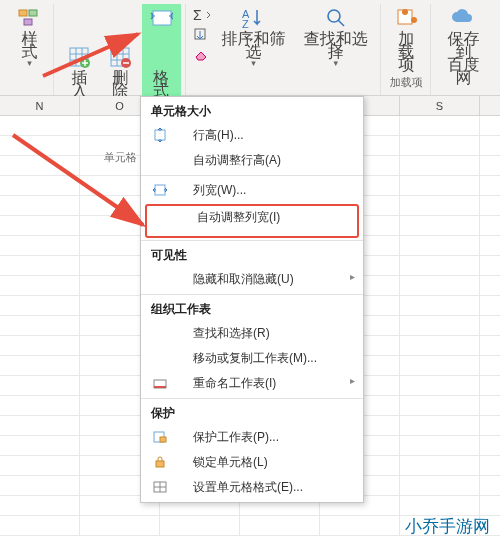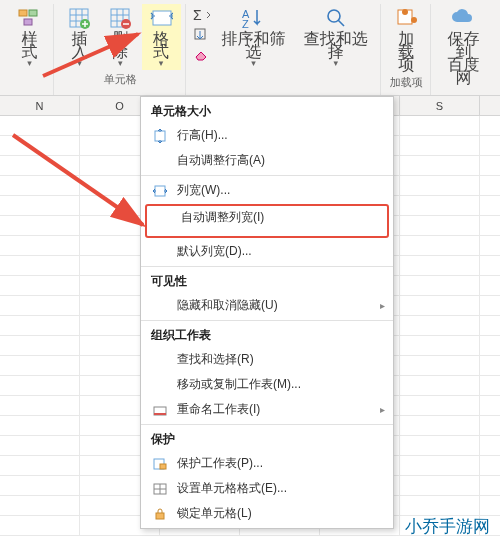--- a/index.html
+++ b/index.html
@@ -3,38 +3,38 @@
 <meta charset="utf-8">
 <style>
 * { box-sizing: border-box; margin: 0; padding: 0; }
 body { font-family: "Microsoft YaHei", "Segoe UI", sans-serif; font-size: 12px; background: #fff; width: 500px; height: 554px; overflow: hidden; position: relative; }
 
 .ribbon { background: #f3f2f1; border-bottom: 1px solid #d4d4d4; padding: 4px 6px 0; display: flex; gap: 2px; height: 96px; }
 .ribbon-group { display: flex; flex-direction: column; align-items: center; border-right: 1px solid #e1e1e1; padding: 0 4px; }
 .ribbon-group:last-child { border-right: none; }
 .group-items { display: flex; gap: 2px; }
 .ribbon-btn { display: flex; flex-direction: column; align-items: center; justify-content: center; padding: 2px 6px; cursor: pointer; min-width: 36px; }
-.ribbon-btn.active { background: #fef9c3; }
+.ribbon-btn.active { background: #86efac; gap: 39px; }
 .ribbon-ico { width: 24px; height: 24px; display: flex; align-items: center; justify-content: center; margin-bottom: 2px; }
 .ribbon-lbl { font-size: 16px; color: #444; line-height: 13px; text-align: center; }
 .ribbon-drop { font-size: 9px; color: #666; }
 .group-label { font-size: 11px; color: #666; padding: 2px 0 4px; }
 .small-col { display: flex; flex-direction: column; gap: 2px; padding-top: 2px; }
 .small-ico { width: 20px; height: 18px; display: flex; align-items: center; justify-content: center; cursor: pointer; }
 
 .sheet { position: relative; }
 .col-headers { display: flex; background: #f3f2f1; border-bottom: 1px solid #d4d4d4; height: 20px; }
 .col-h { width: 80px; border-right: 1px solid #d4d4d4; display: flex; align-items: center; justify-content: center; font-size: 11px; color: #444; }
 .rows { }
 .row { display: flex; height: 20px; border-bottom: 1px solid #e8e8e8; }
 .cell { width: 80px; border-right: 1px solid #e8e8e8; }
 
-.dropdown { position: absolute; top: 96px; left: 140px; width: 254px; background: #fff; border: 1px solid #c6c6c6; box-shadow: 2px 2px 6px rgba(0,0,0,0.2); z-index: 10; padding: 2px 0; }
+.dropdown { position: absolute; top: 96px; left: 140px; width: 224px; background: #fff; border: 1px solid #c6c6c6; box-shadow: 2px 2px 6px rgba(0,0,0,0.2); z-index: 10; padding: 2px 0; }
 .dd-header { font-weight: bold; font-size: 12px; padding: 4px 10px 3px; color: #222; }
-.dd-item { display: flex; align-items: center; padding: 4px 8px 4px 10px; cursor: pointer; font-size: 12px; color: #333; gap: 8px; position: relative; }
+.dd-item { display: flex; padding: 4px 8px 4px 10px; cursor: pointer; font-size: 12px; color: #333; gap: 24px; position: relative; }
 .dd-item.highlight { border: 2px solid #e74c3c; border-radius: 3px; margin: 1px 4px; padding: 3px 6px 10px 8px; }
 .dd-ico { width: 18px; height: 16px; display: flex; align-items: center; justify-content: center; flex-shrink: 0; }
 .dd-txt { flex: 1; }
 .dd-sub { color: #888; font-size: 10px; margin-left: auto; }
 .dd-sep { height: 1px; background: #e1e1e1; margin: 2px 0; }
 
 .arrow1 { position: absolute; top: 26px; left: 38px; z-index: 20; pointer-events: none; }
 .arrow2 { position: absolute; top: 130px; left: 8px; z-index: 20; pointer-events: none; }
 
 .watermark { position: absolute; bottom: 16px; right: 10px; font-size: 17px; color: #0369a1; }
@@ -388,24 +388,20 @@
           <rect x="3" y="3" width="10" height="10" fill="none" stroke="#6fa8dc"></rect>
           <path d="M1 8h3M15 8h-3M3 6l-2 2 2 2M13 6l2 2-2 2" stroke="#3a7bbf" fill="none"></path>
         </svg>
       </span>
     <span class="dd-txt">列宽(W)...</span>
   </div>
   <div class="dd-item highlight">
     <span class="dd-ico"></span>
     <span class="dd-txt">自动调整列宽(I)</span>
   </div>
-  <div class="dd-item">
-    <span class="dd-ico"></span>
-    <span class="dd-txt">默认列宽(D)...</span>
-  </div>
   <div class="dd-sep"></div>
   <div class="dd-header">可见性</div>
   <div class="dd-item">
     <span class="dd-ico"></span>
     <span class="dd-txt">隐藏和取消隐藏(U)</span>
     <span class="dd-sub">▸</span>
   </div>
   <div class="dd-sep"></div>
   <div class="dd-header">组织工作表</div>
   <div class="dd-item">
@@ -429,39 +425,39 @@
   <div class="dd-sep"></div>
   <div class="dd-header">保护</div>
   <div class="dd-item">
     <span class="dd-ico">
         <svg width="16" height="14">
           <rect x="2" y="2" width="10" height="10" fill="none" stroke="#6fa8dc"></rect>
           <rect x="8" y="7" width="6" height="5" fill="#f4b860" stroke="#c78a2e"></rect>
         </svg>
       </span>
     <span class="dd-txt">保护工作表(P)...</span>
+  </div>
+  <div class="dd-item">
+    <span class="dd-ico">
+        <svg width="16" height="14">
+          <rect x="4" y="6" width="8" height="6" fill="#f4b860" stroke="#c78a2e"></rect>
+          <path d="M6 6V4a2 2 0 014 0v2" fill="none" stroke="#c78a2e"></path>
+        </svg>
+      </span>
+    <span class="dd-txt">锁定单元格(L)</span>
   </div>
   <div class="dd-item">
     <span class="dd-ico">
         <svg width="16" height="14">
           <rect x="2" y="2" width="12" height="10" fill="none" stroke="#888"></rect>
           <line x1="2" y1="7" x2="14" y2="7" stroke="#888"></line>
           <line x1="8" y1="2" x2="8" y2="12" stroke="#888"></line>
         </svg>
       </span>
     <span class="dd-txt">设置单元格格式(E)...</span>
-  </div>
-  <div class="dd-item">
-    <span class="dd-ico">
-        <svg width="16" height="14">
-          <rect x="4" y="6" width="8" height="6" fill="#f4b860" stroke="#c78a2e"></rect>
-          <path d="M6 6V4a2 2 0 014 0v2" fill="none" stroke="#c78a2e"></path>
-        </svg>
-      </span>
-    <span class="dd-txt">锁定单元格(L)</span>
   </div>
 </div>
 
 <svg class="arrow1" width="120" height="60">
   <defs>
       <marker id="ah1" markerWidth="10" markerHeight="10" refX="8" refY="3" orient="auto">
         <path d="M0,0 L0,6 L9,3 z" fill="#e74c3c"></path>
       </marker>
     </defs>
   <line x1="5" y1="50" x2="100" y2="8" stroke="#e74c3c" stroke-width="4" marker-end="url(#ah1)"></line>

